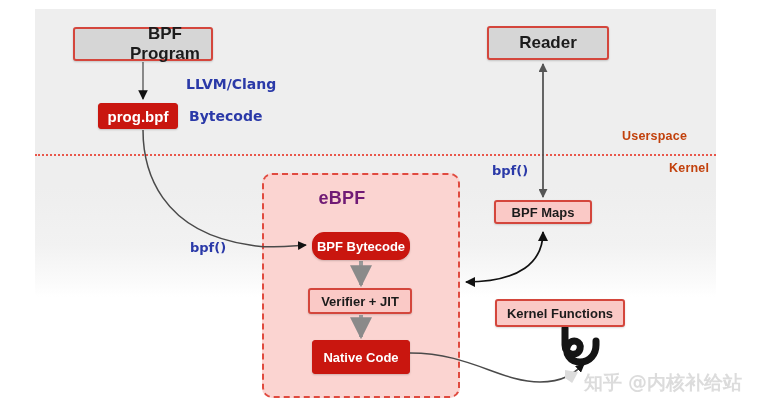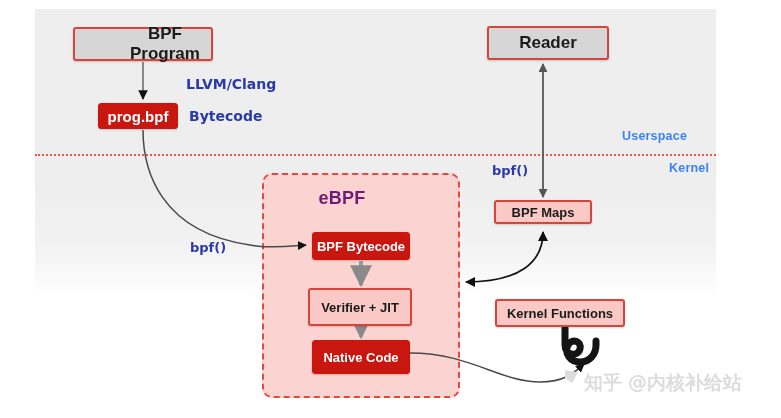--- a/index.html
+++ b/index.html
@@ -7,21 +7,21 @@
        font-family:"Liberation Sans",sans-serif;position:relative;}
   #stage{position:absolute;left:0;top:0;width:781px;height:418px;background:#fff;}
 
   
   .panel{position:absolute;left:35px;top:9px;width:681px;height:288px;
          background:linear-gradient(to bottom,#eeeeee 0%,#eeeeee 62%,#f2f2f2 82%,#fafafa 94%,#ffffff 100%);}
 
   
   .divider{position:absolute;left:35px;top:154px;width:681px;height:0;
            border-top:2px dotted #e8564a;}
-  .zone-label{position:absolute;font-size:12.5px;color:#3b82f6;font-weight:bold;letter-spacing:.2px;}
+  .zone-label{position:absolute;font-size:12.5px;color:#c2410c;font-weight:bold;letter-spacing:.2px;}
   .zone-user{left:622px;top:129px;}
   .zone-kernel{left:669px;top:161px;}
 
   
   .node{position:absolute;box-sizing:border-box;display:flex;align-items:center;
         justify-content:center;text-align:center;border-radius:3px;}
   .n-gray{background:#d6d6d6;border:2px solid #d4463c;color:#1b1b1b;
           font-weight:bold;font-size:17px;box-shadow:0 1px 2px rgba(0,0,0,.18);}
   .n-solidred{background:#c9160f;border:1px solid #c9160f;color:#ffffff;
               font-weight:bold;font-size:13px;box-shadow:0 1px 2px rgba(0,0,0,.18);}
@@ -33,22 +33,22 @@
   #reader{left:487px;top:26px;width:122px;height:34px;font-size:17px;}
   #bpf-maps{left:494px;top:200px;width:98px;height:24px;}
   #kernel-functions{left:495px;top:299px;width:130px;height:28px;}
 
   
   .ebpf-box{position:absolute;left:262px;top:173px;width:198px;height:225px;
             background:#fbd4d1;border:2px dashed #e04a3f;border-radius:10px;box-sizing:border-box;}
   .ebpf-title{position:absolute;left:262px;top:188px;width:160px;text-align:center;
               font-size:18px;font-weight:bold;color:#701a75;letter-spacing:.3px;}
 
-  #bpf-bytecode{left:312px;top:232px;width:98px;height:28px;}
-  #verifier-jit{left:308px;top:288px;width:104px;height:38px;font-size:13px;}
+  #bpf-bytecode{left:312px;top:232px;width:98px;height:28px;border-radius:12px;}
+  #verifier-jit{left:308px;top:288px;width:104px;height:26px;font-size:13px;}
   #native-code{left:312px;top:340px;width:98px;height:34px;}
 
   
   .ann{position:absolute;color:#2a39a8;font-size:14px;
        font-family:"DejaVu Sans",sans-serif;font-weight:600;white-space:nowrap;}
   #ann-llvm{left:186px;top:76px;}
   #ann-bytecode{left:189px;top:108px;}
   #ann-bpf-left{left:190px;top:240px;font-size:13px;}
   #ann-bpf-right{left:492px;top:163px;font-size:13px;}
 

